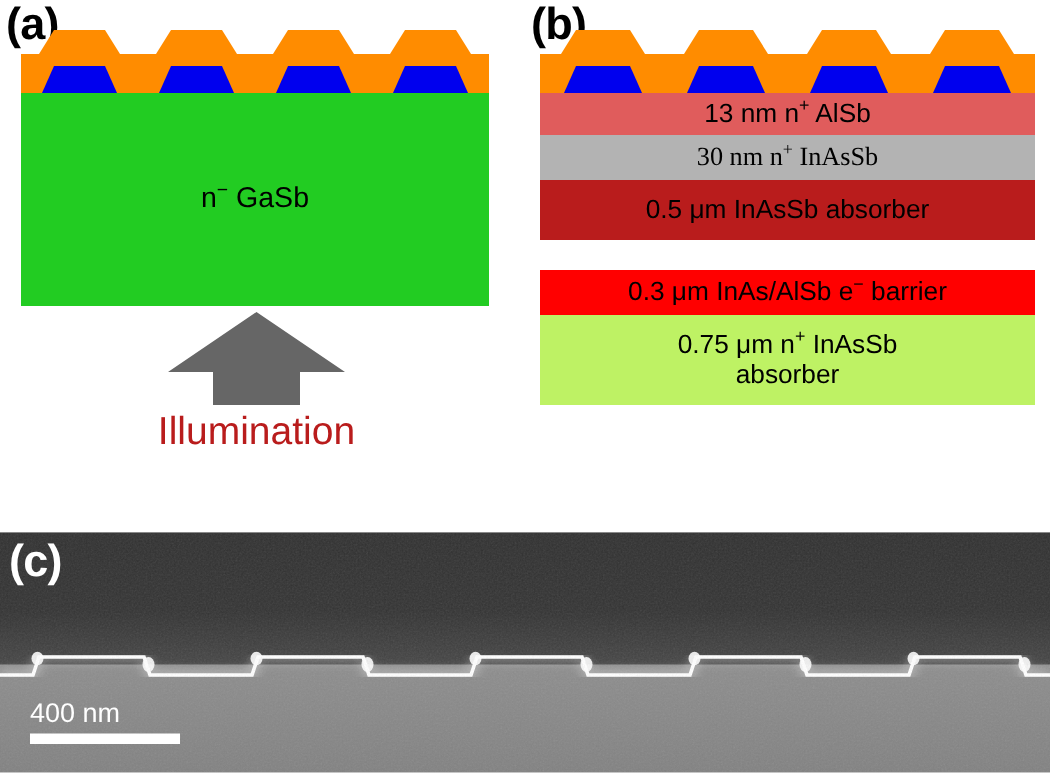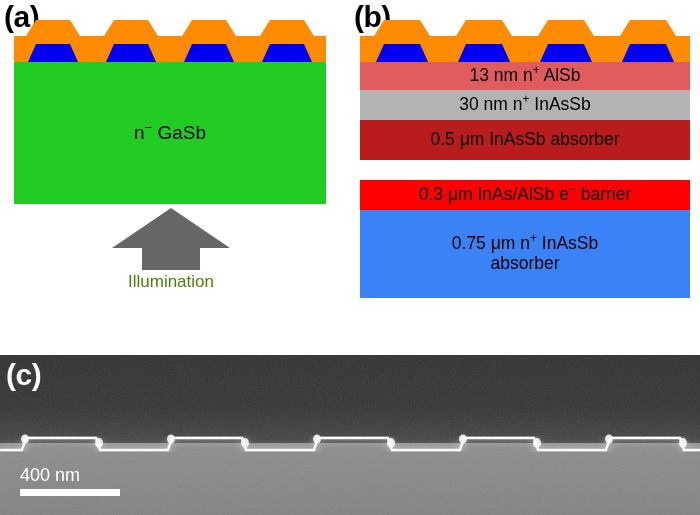--- a/index.html
+++ b/index.html
@@ -70,44 +70,44 @@
   
   #substrate-gasb {
     height: 142px;
     background: #22cc22;
     font-size: 19px;
     line-height: 1.3;
   }
 
   
   #layer-inas        { height: 28px; background: #e05c5c; }
-  #layer-inassb-30   { height: 30px; background: #b3b3b3; }
+  #layer-inassb-30   { height: 30px; background: #b3b3b3; font-family: Liberation Serif, serif; }
   #layer-absorber    { height: 40px; background: #b91c1c; }
   #layer-ebarrier    { height: 30px; background: #ff0000; margin-top: 20px; }
-  #layer-contact     { height: 88px; background: #3b82f6; flex-direction: column; }
+  #layer-contact     { height: 60px; background: #bef264; flex-direction: column; }
 
   sup {
     font-size: 0.68em;
     vertical-align: super;
     line-height: 0;
   }
 
   
   #illumination-group {
     position: absolute;
     left: 96px;
     top: 208px;
     width: 150px;
   }
   #illumination-arrow { display: block; margin: 0 auto; }
   #illumination-caption {
     text-align: center;
     font-family: "Liberation Sans", sans-serif;
-    font-size: 17px;
-    color: #4d7c0f;
+    font-size: 26px;
+    color: #b91c1c;
     margin-top: 2px;
   }
 
   
   #sem-panel {
     position: absolute;
     left: 0;
     top: 355px;
     width: 700px;
     height: 160px;

